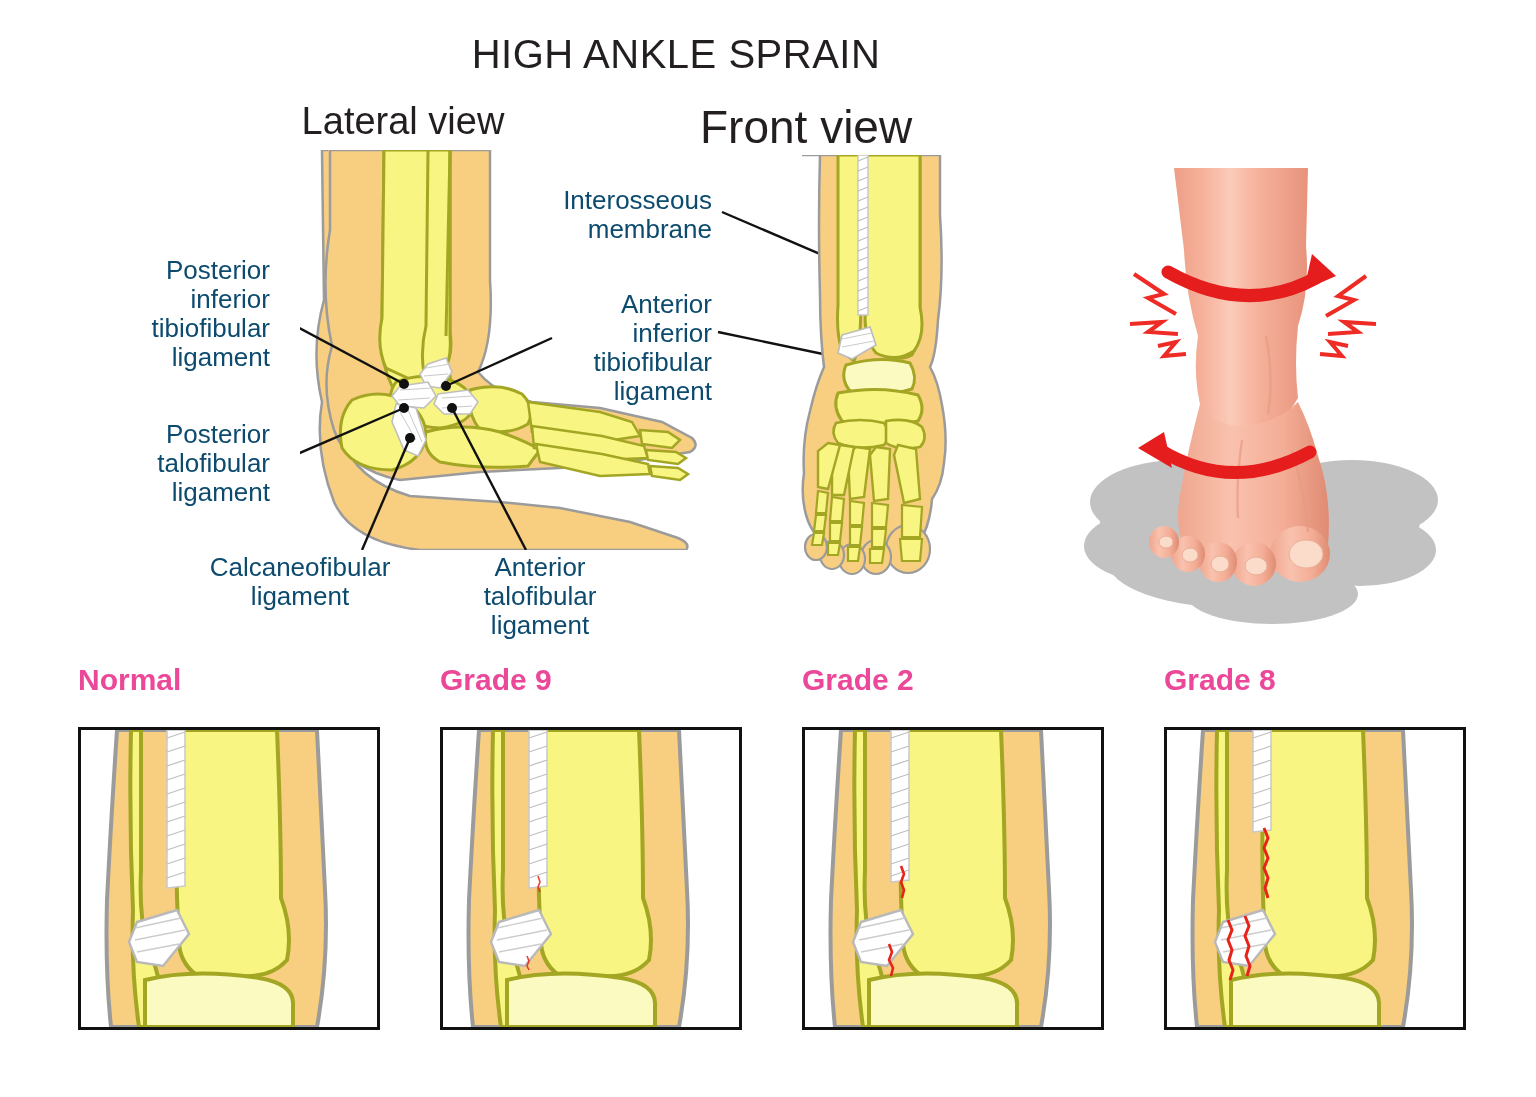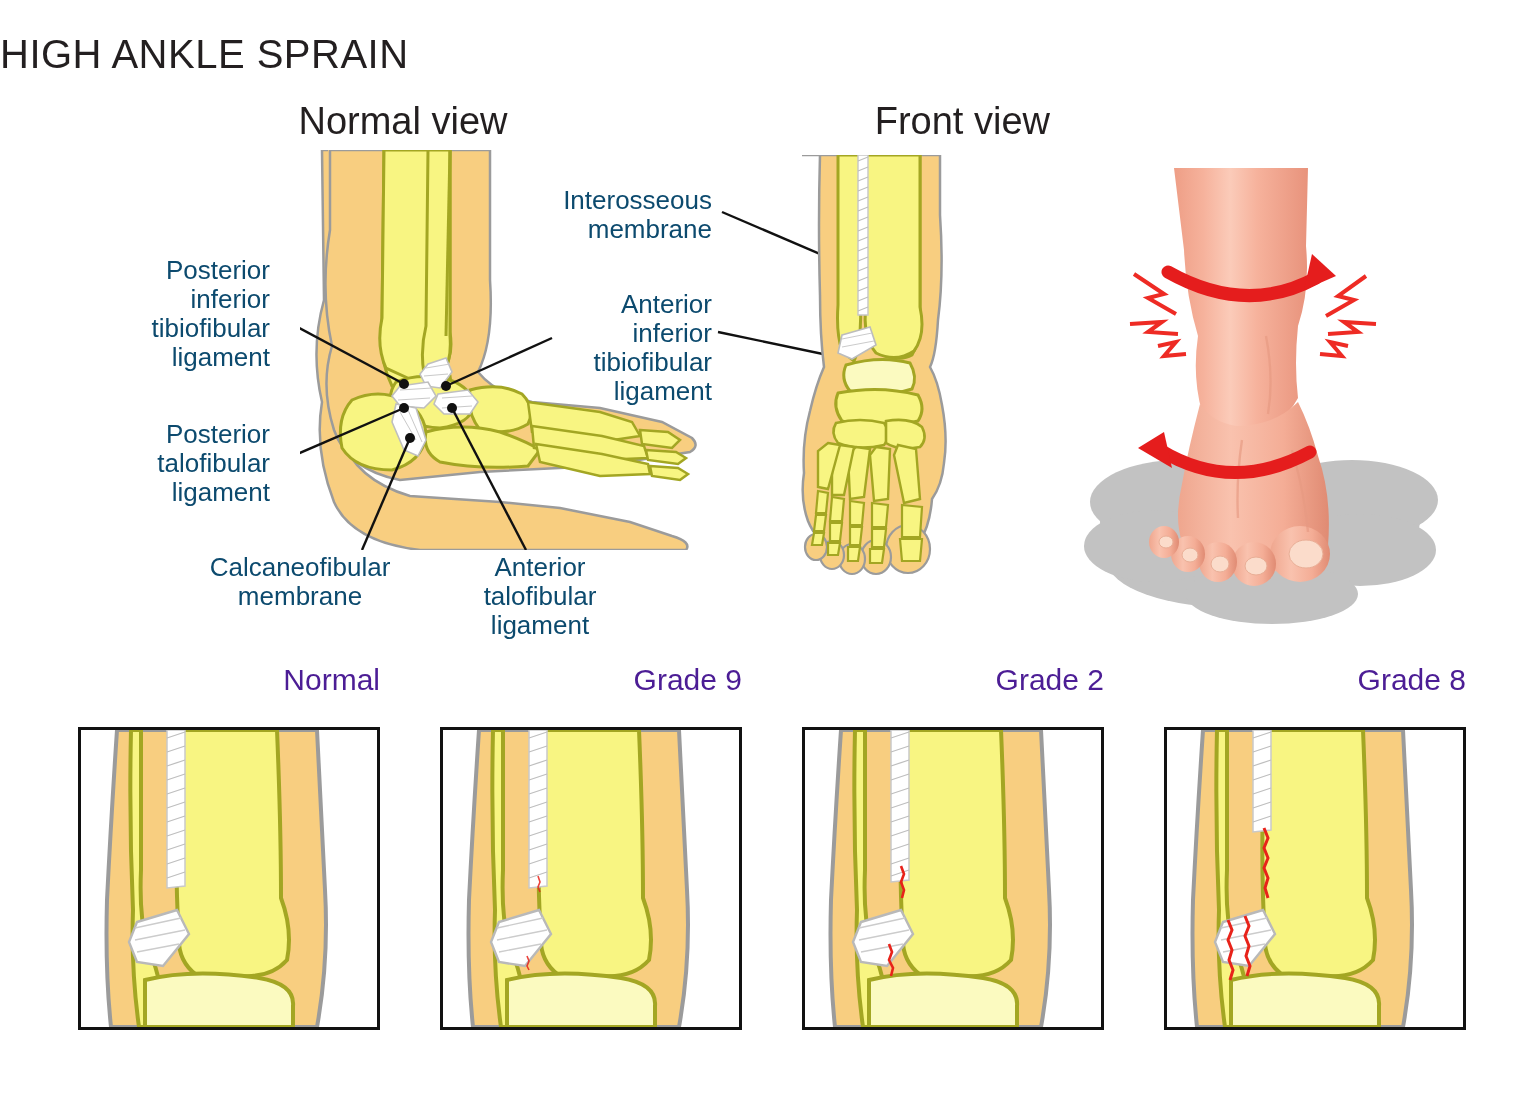--- a/index.html
+++ b/index.html
@@ -1,33 +1,33 @@
 <!DOCTYPE html>
 <html><head>
 <meta charset="utf-8">
 <style>
   html,body{margin:0;padding:0;background:#ffffff;}
   body{width:1536px;height:1097px;position:relative;overflow:hidden;
        font-family:"Liberation Sans","DejaVu Sans",sans-serif;color:#231f20;}
   .abs{position:absolute;}
-  #title{left:0;top:32px;width:1352px;font-size:40px;letter-spacing:.5px;color:#231f20;}
+  #title{left:0;top:32px;width:1352px;text-align:center;font-size:40px;letter-spacing:.5px;color:#231f20;}
   #lateral-view-title{left:228px;top:100px;width:350px;text-align:center;font-size:38px;color:#231f20;}
-  #front-view-title{left:700px;top:100px;width:350px;text-align:right;font-size:38px;color:#231f20;}
+  #front-view-title{left:700px;top:100px;width:350px;text-align:left;font-size:46px;color:#231f20;}
   .lbl{font-size:26px;line-height:1.12;color:#0c4a6e;}
   .lbl.r{text-align:right;}
   .lbl.c{text-align:center;}
-  .grade-label{font-size:30px;text-align:right;color:#4c1d95;}
+  .grade-label{font-size:30px;text-align:left;color:#ec4899;font-weight:bold;}
   .panel{position:absolute;top:727px;width:302px;height:303px;border:3px solid #111;background:#fff;box-sizing:border-box;overflow:hidden;}
   svg{display:block;}
 </style>
 </head>
 <body>
 
 <div class="abs" id="title">HIGH ANKLE SPRAIN</div>
-<div class="abs" id="lateral-view-title">Normal view</div>
+<div class="abs" id="lateral-view-title">Lateral view</div>
 <div class="abs" id="front-view-title">Front view</div>
 
 <div class="abs" style="left:300px;top:150px;width:400px;height:400px;">
 <svg width="400" height="400" viewBox="0 0 400 400">
 
   <path d="M30 0 L30 120 Q26 175 48 205 Q28 235 40 285 Q55 330 110 346
            L200 352 L260 358 L330 372 L372 386 Q392 392 386 400
            L120 400 Q52 392 34 352 Q14 300 22 252 Q10 200 24 150 L22 0 Z" fill="#F8CE80" stroke="#9B9B9B" stroke-width="2.5"></path>
   <path d="M30 0 L188 0 L188 120 Q192 180 176 215 L150 240 L105 258
            L70 250 Q38 228 40 180 L30 120 Z" fill="#F8CE80"></path>
@@ -98,21 +98,21 @@
 <div class="abs lbl r" style="left:60px;top:256px;width:210px;white-space:pre;">Posterior
 inferior
 tibiofibular
 ligament</div>
 
 <div class="abs lbl r" style="left:60px;top:420px;width:210px;white-space:pre;">Posterior
 talofibular
 ligament</div>
 
 <div class="abs lbl c" style="left:180px;top:553px;width:240px;white-space:pre;">Calcaneofibular
-membrane</div>
+ligament</div>
 
 <div class="abs lbl c" style="left:440px;top:553px;width:200px;white-space:pre;">Anterior
 talofibular
 ligament</div>
 
 <div class="abs lbl r" style="left:500px;top:186px;width:212px;white-space:pre;">Interosseous
 membrane</div>
 
 <div class="abs lbl r" style="left:480px;top:290px;width:232px;white-space:pre;">Anterior
 inferior

